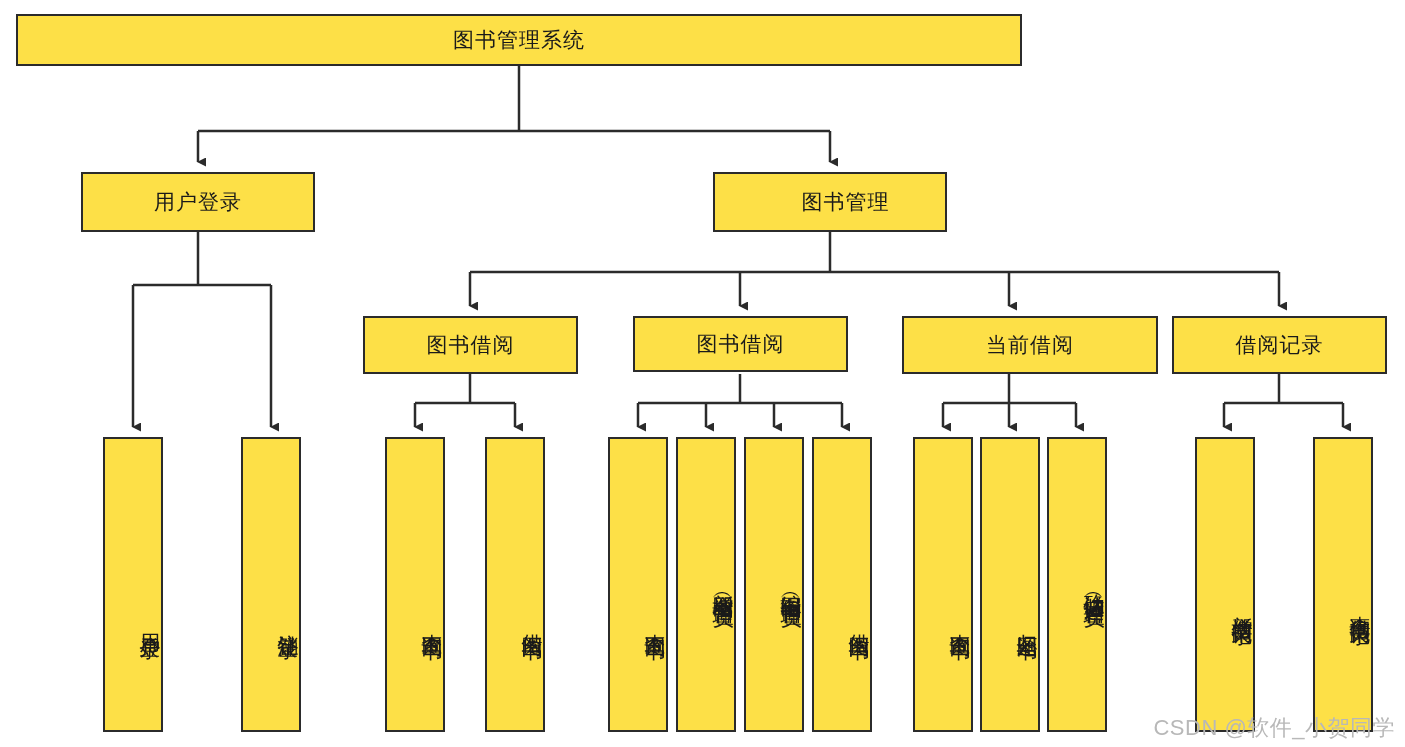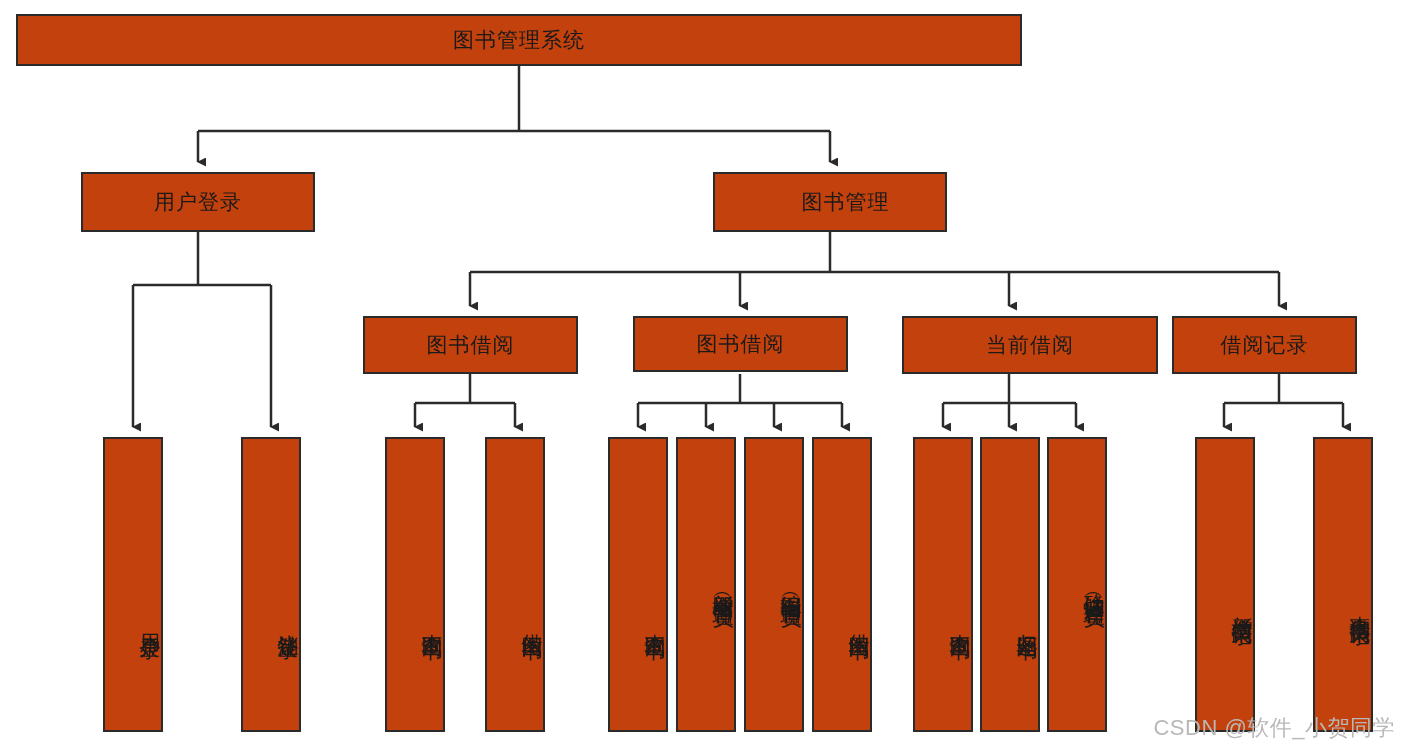--- a/index.html
+++ b/index.html
@@ -21,21 +21,21 @@
     position: absolute;
     left: 0;
     top: 0;
     width: 1405px;
     height: 747px;
   }
   .node {
     position: absolute;
     box-sizing: border-box;
     border: 2.5px solid #2b2b2b;
-    background: #c2410c;
+    background: #fde047;
     display: flex;
     align-items: center;
     justify-content: center;
     color: #1a1a1a;
     font-family: Liberation Serif, serif;
   }
   .node.horiz {
     font-size: 21px;
     letter-spacing: 1px;
   }
@@ -140,21 +140,21 @@
   </div>
 
   <div class="node horiz" style="left:633px; top:316px; width:215px; height:56px;">
     <span class="node-label">图书借阅</span>
   </div>
 
   <div class="node horiz" style="left:902px; top:316px; width:256px; height:58px;">
     <span class="node-label">当前借阅</span>
   </div>
 
-  <div class="node horiz" style="left:1172px; top:316px; width:185px; height:58px;">
+  <div class="node horiz" style="left:1172px; top:316px; width:215px; height:58px;">
     <span class="node-label">借阅记录</span>
   </div>
 
   <div class="node vert" style="left:103px; top:437px; width:60px; height:295px; padding-top:72px;">
     <span class="node-label">用户登录</span>
   </div>
 
   <div class="node vert" style="left:241px; top:437px; width:60px; height:295px; padding-top:72px;">
     <span class="node-label">注销登录</span>
   </div>

